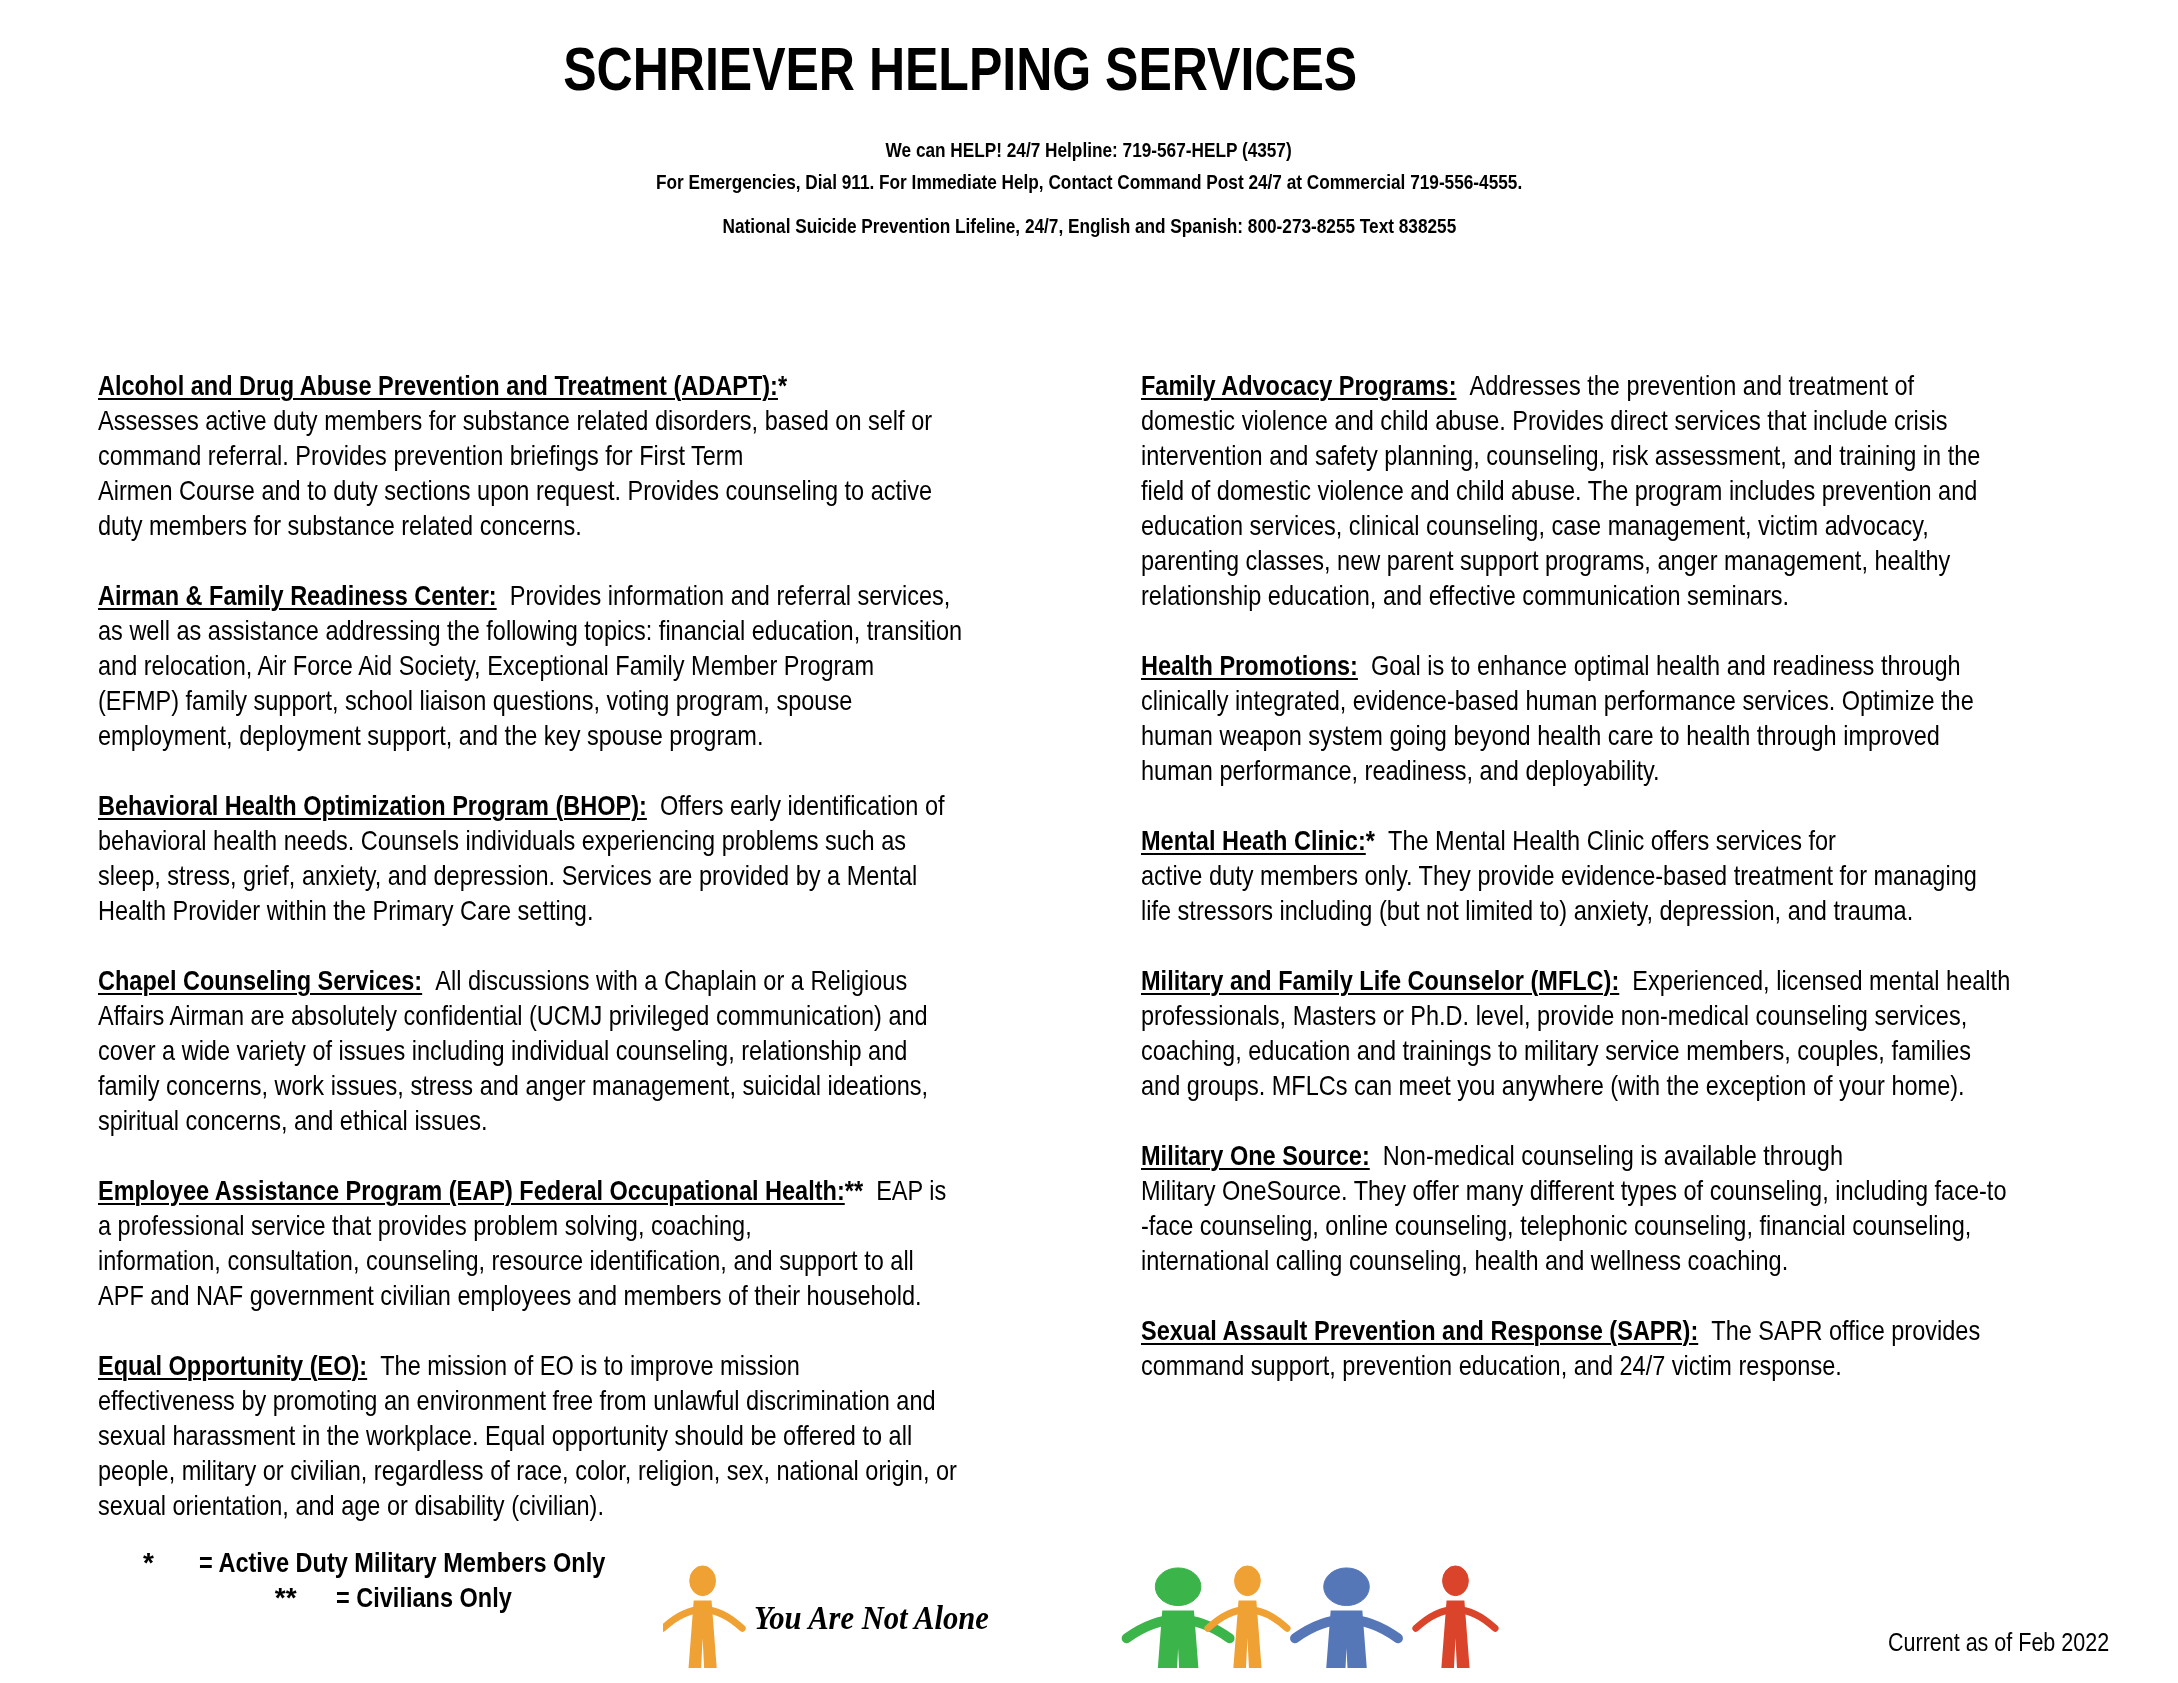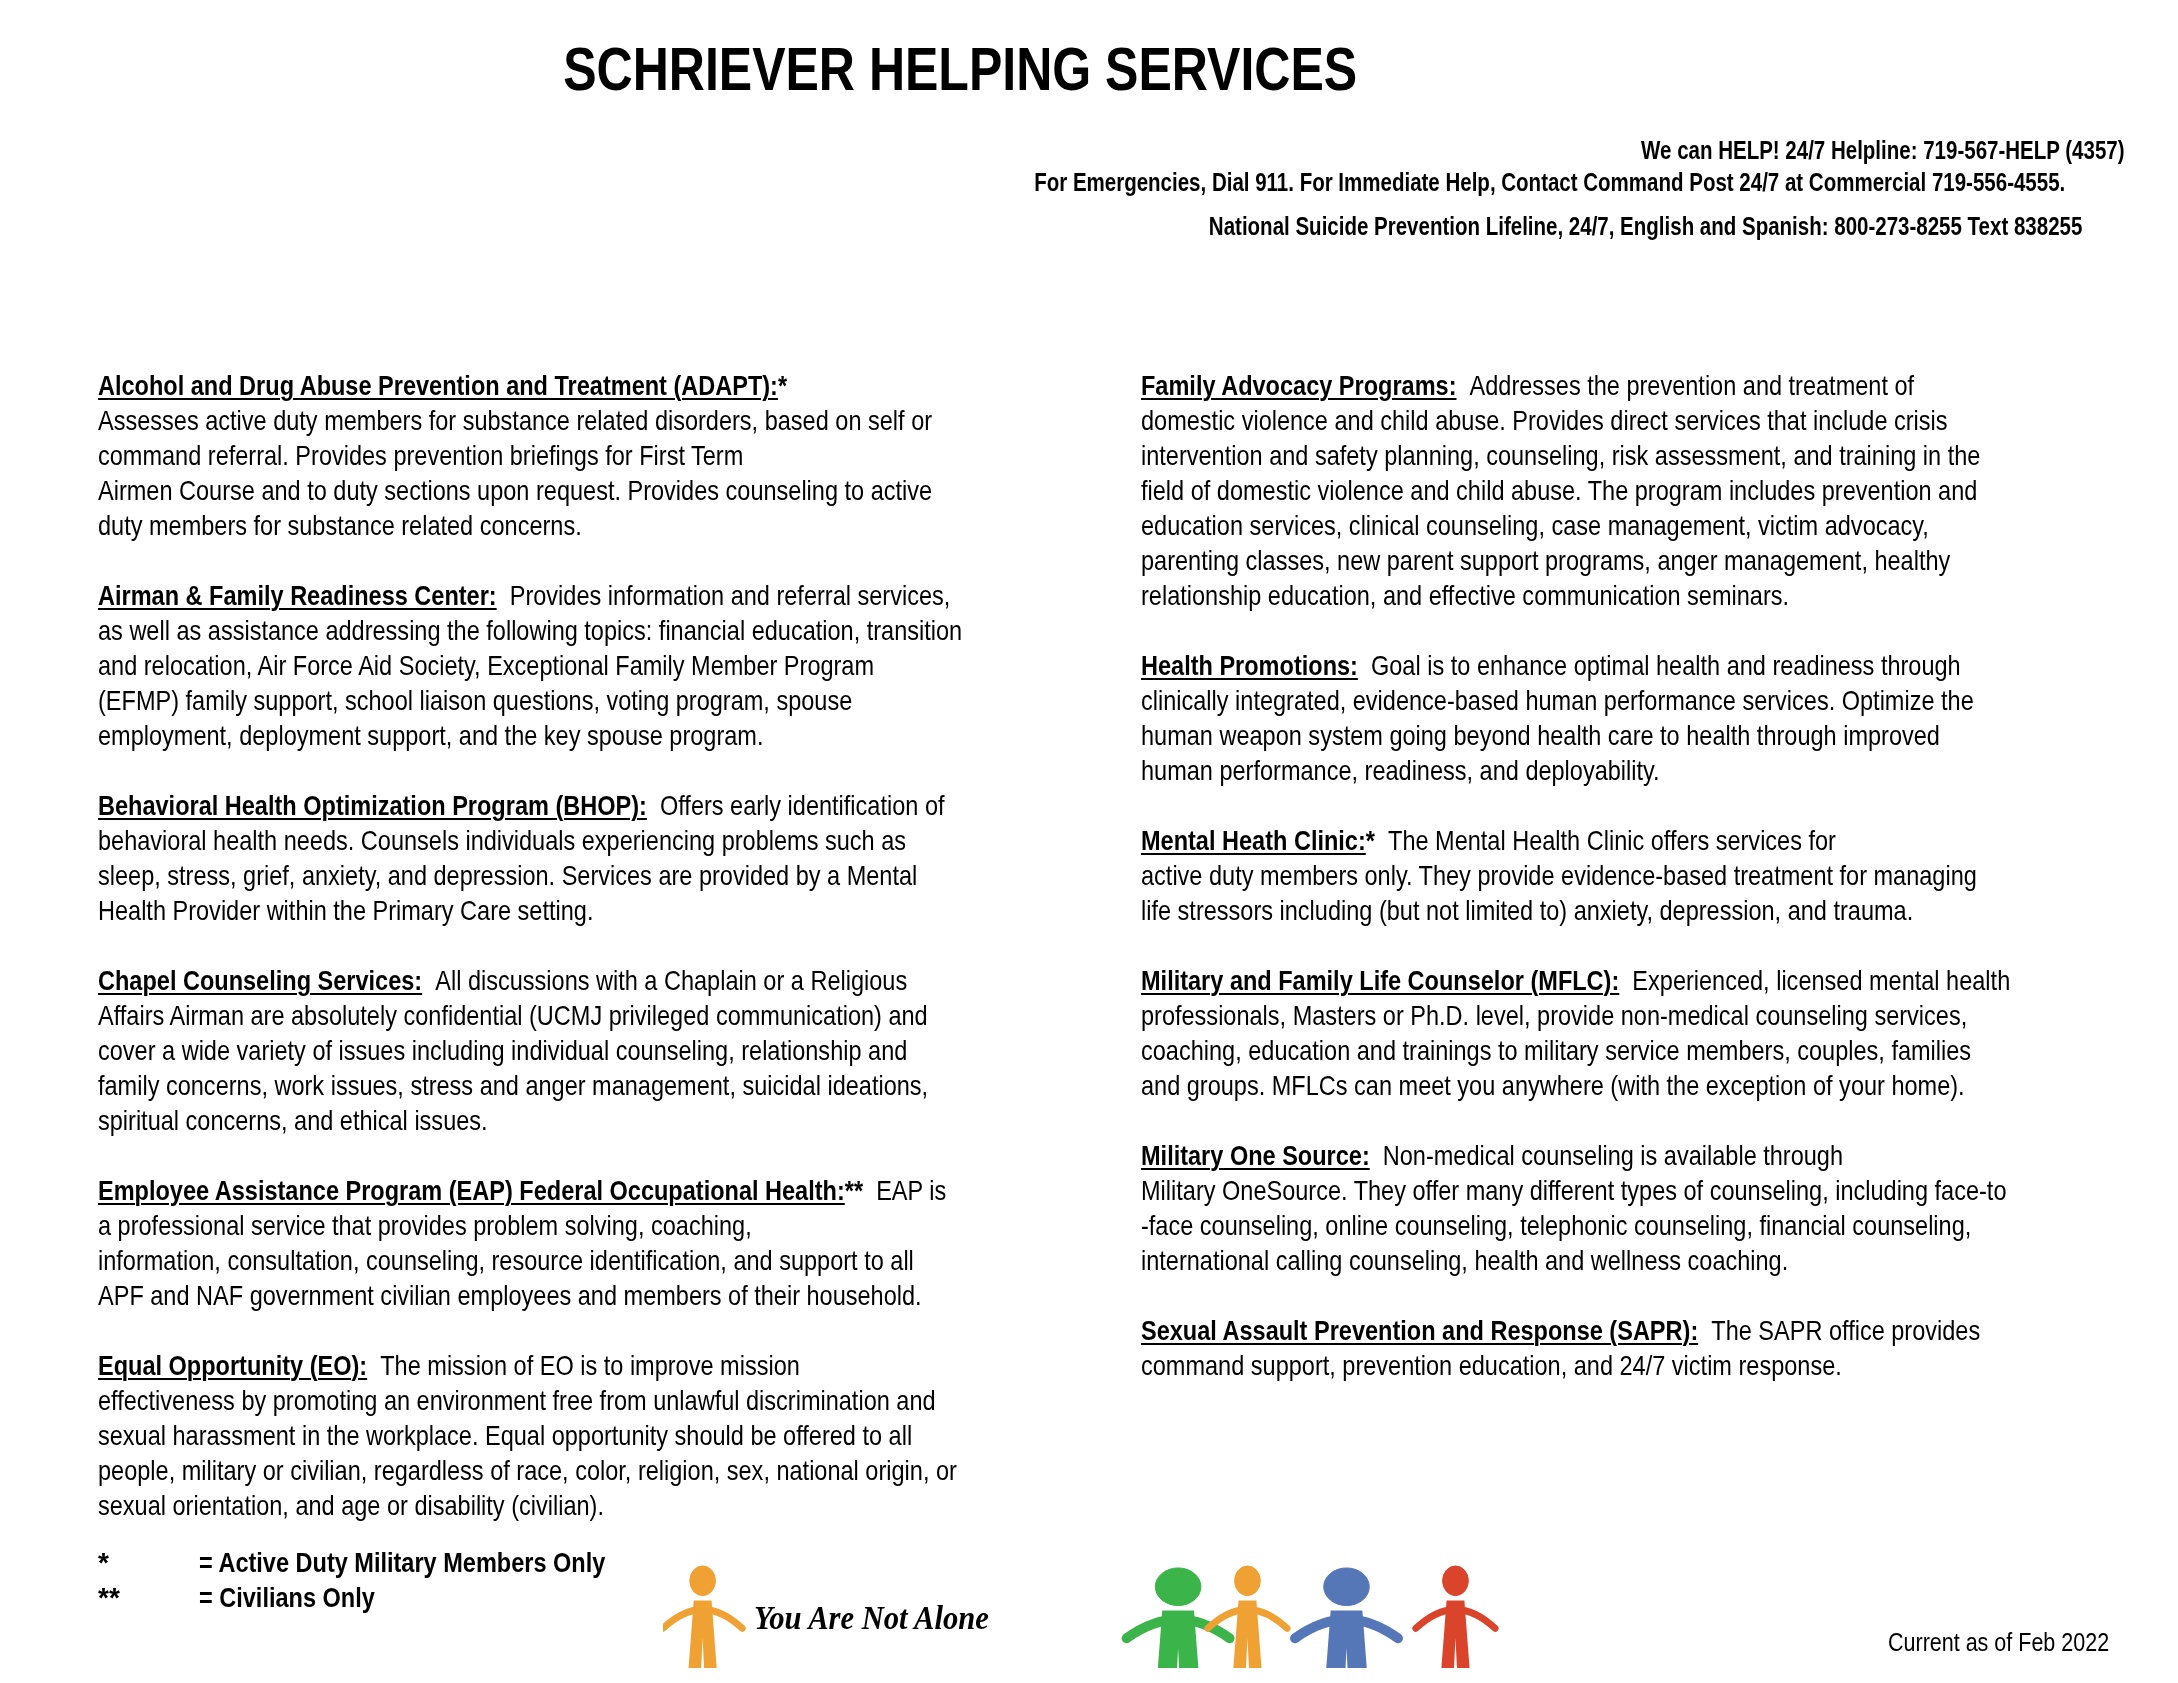--- a/index.html
+++ b/index.html
@@ -1,32 +1,32 @@
 <!DOCTYPE html>
 <html><head>
 <meta charset="utf-8">
 <style>
   html, body { margin: 0; padding: 0; background: #ffffff; }
   body { width: 2178px; height: 1683px; position: relative; overflow: hidden;
          font-family: "Liberation Sans", sans-serif; color: #000; }
   .title { position: absolute; top: 34px; left: 0; width: 1920px; text-align: center;
            font-weight: bold; font-size: 61px; line-height: 71px; }
   .title span, .hl span { display: inline-block; transform: scaleX(0.82); transform-origin: center; }
-  .hl { position: absolute; left: 0; width: 2178px; text-align: right; font-weight: bold;
-        font-size: 25px; line-height: 30px; }
+  .hl { position: absolute; left: 0; width: 2178px; text-align: center; font-weight: bold;
+        font-size: 21px; line-height: 30px; }
   .col { position: absolute; top: 368px; }
   .col.left { left: 98px; width: 990px; }
   .col.right { left: 1141px; width: 990px; }
   .sec { margin: 0 0 35px 0; }
   .line { display: block; white-space: nowrap; font-size: 28px; line-height: 35px;
           transform: scaleX(0.84); transform-origin: left center; }
   .head { font-weight: bold; text-decoration: underline; text-decoration-thickness: 2px; text-underline-offset: 3px; }
   .mark { font-weight: bold; }
   .legend { position: absolute; left: 98px; top: 1545px; }
-  .legend .row { font-weight: bold; font-size: 28px; line-height: 35px; white-space: nowrap; }
+  .legend .row { font-weight: bold; font-size: 28px; line-height: 35px; white-space: nowrap; text-align: center; }
   .legend .sym { display: inline-block; width: 101px; }
   .legend .txt { display: inline-block; transform: scaleX(0.84); transform-origin: left center; }
   .logo { position: absolute; left: 663px; top: 1559px; width: 842px; height: 109px; font-family: Liberation Serif, serif; }
   .logo-text { position: absolute; left: 91px; top: 40px; font-size: 34px; font-weight: bold;
                font-style: italic; white-space: nowrap; transform: scaleX(0.9); transform-origin: left center; }
   .footer { position: absolute; right: 69px; top: 1628px; font-size: 25px; white-space: nowrap;
             transform: scaleX(0.86); transform-origin: right center; }
 </style>
 </head>
 <body>

